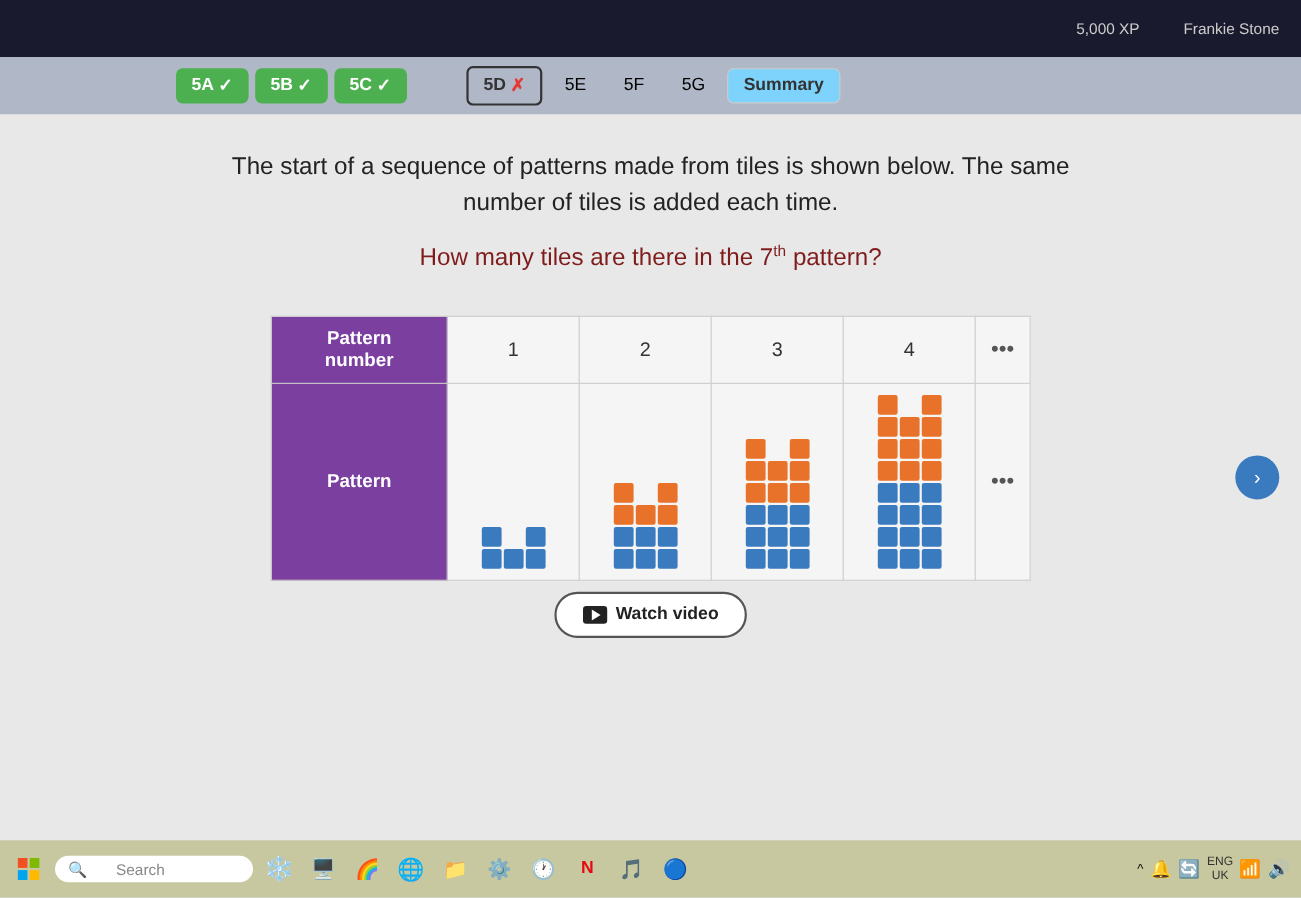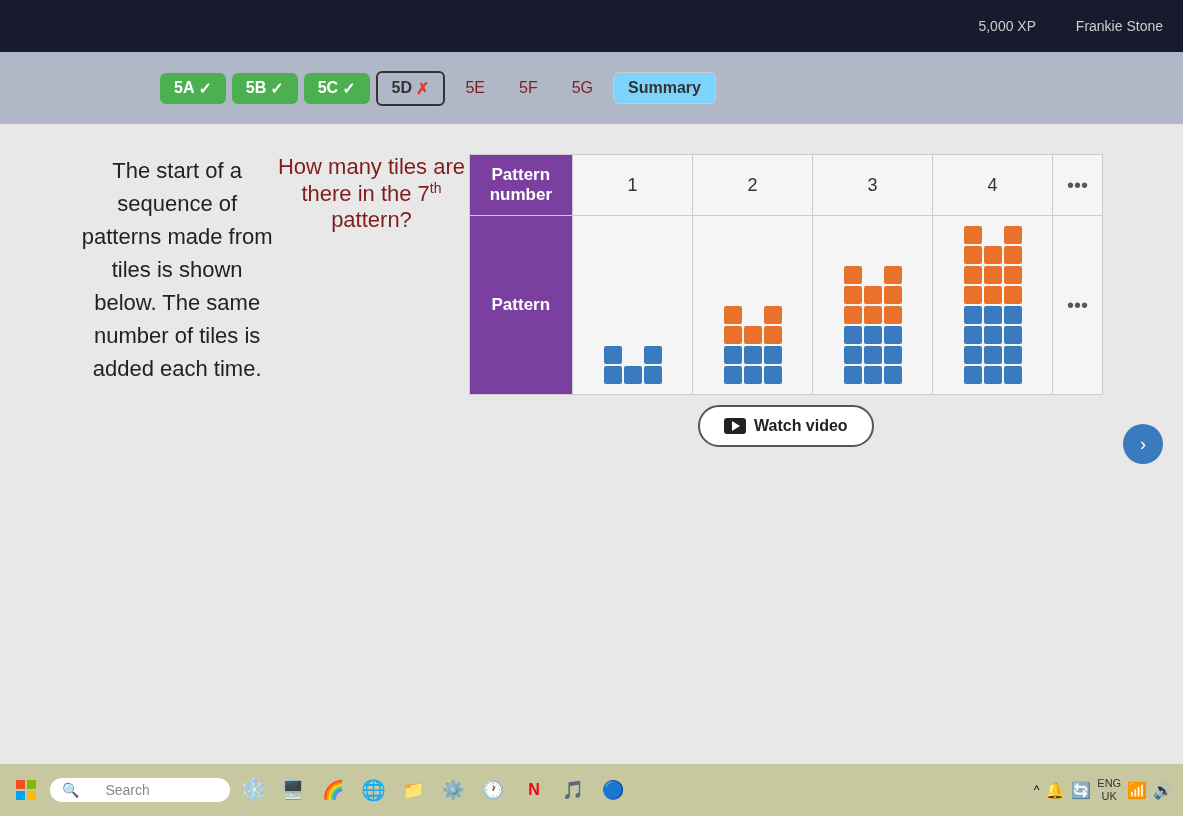--- a/index.html
+++ b/index.html
@@ -31,63 +31,64 @@
       color: #ccc;
     }
 
     
     .nav-tabs {
       background: #b0b8c8;
       padding: 8px 160px;
       display: flex;
       align-items: center;
       gap: 6px;
-      height: 72px;
+      height: 52px;
     }
     .tab {
       padding: 6px 14px;
       border-radius: 6px;
       font-size: 16px;
       font-weight: bold;
       display: flex;
       align-items: center;
       gap: 4px;
       cursor: pointer;
     }
     .tab-green {
       background: #4caf50;
       color: white;
     }
     .tab-red-outline {
       background: transparent;
       border: 2px solid #333;
       color: #333;
+      margin-left: 48px;
     }
     .tab-x {
       color: #e53935;
     }
     .tab-plain {
       background: transparent;
-      color: #7f1d1d;
+      color: #000000;
       font-weight: normal;
     }
     .tab-summary {
       background: #7dd3fc;
       color: #333;
       border: 1px solid #ccc;
       font-weight: bold;
     }
 
     
     .main-content {
       background: #e8e8e8;
       flex: 1;
       padding: 30px 80px 20px 80px;
       display: flex;
-      flex-direction: row;
+      flex-direction: column;
       align-items: flex-start;
     }
 
     .question-text {
       font-size: 22px;
       color: #222;
       text-align: center;
       width: 100%;
       line-height: 1.5;
       margin-bottom: 20px;

